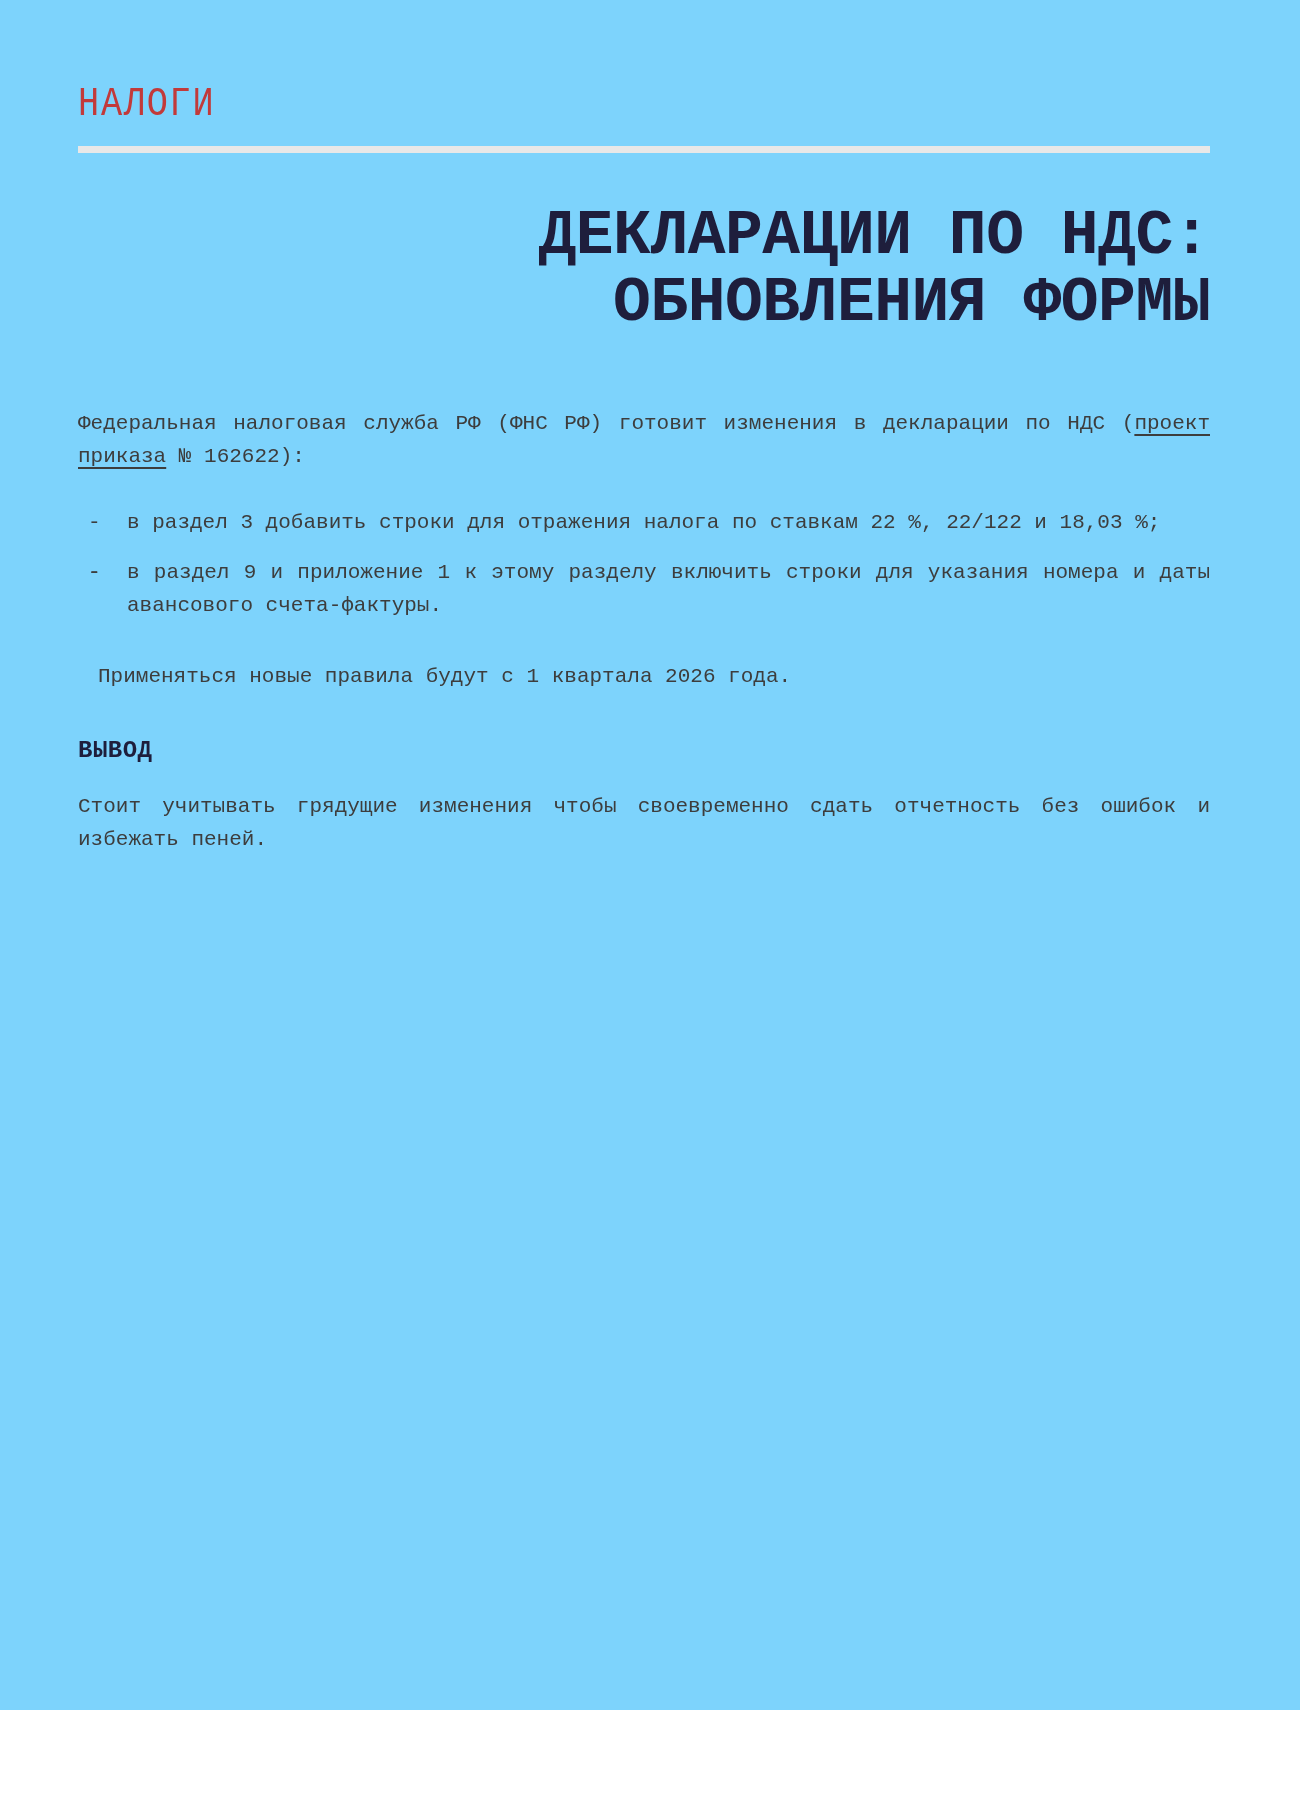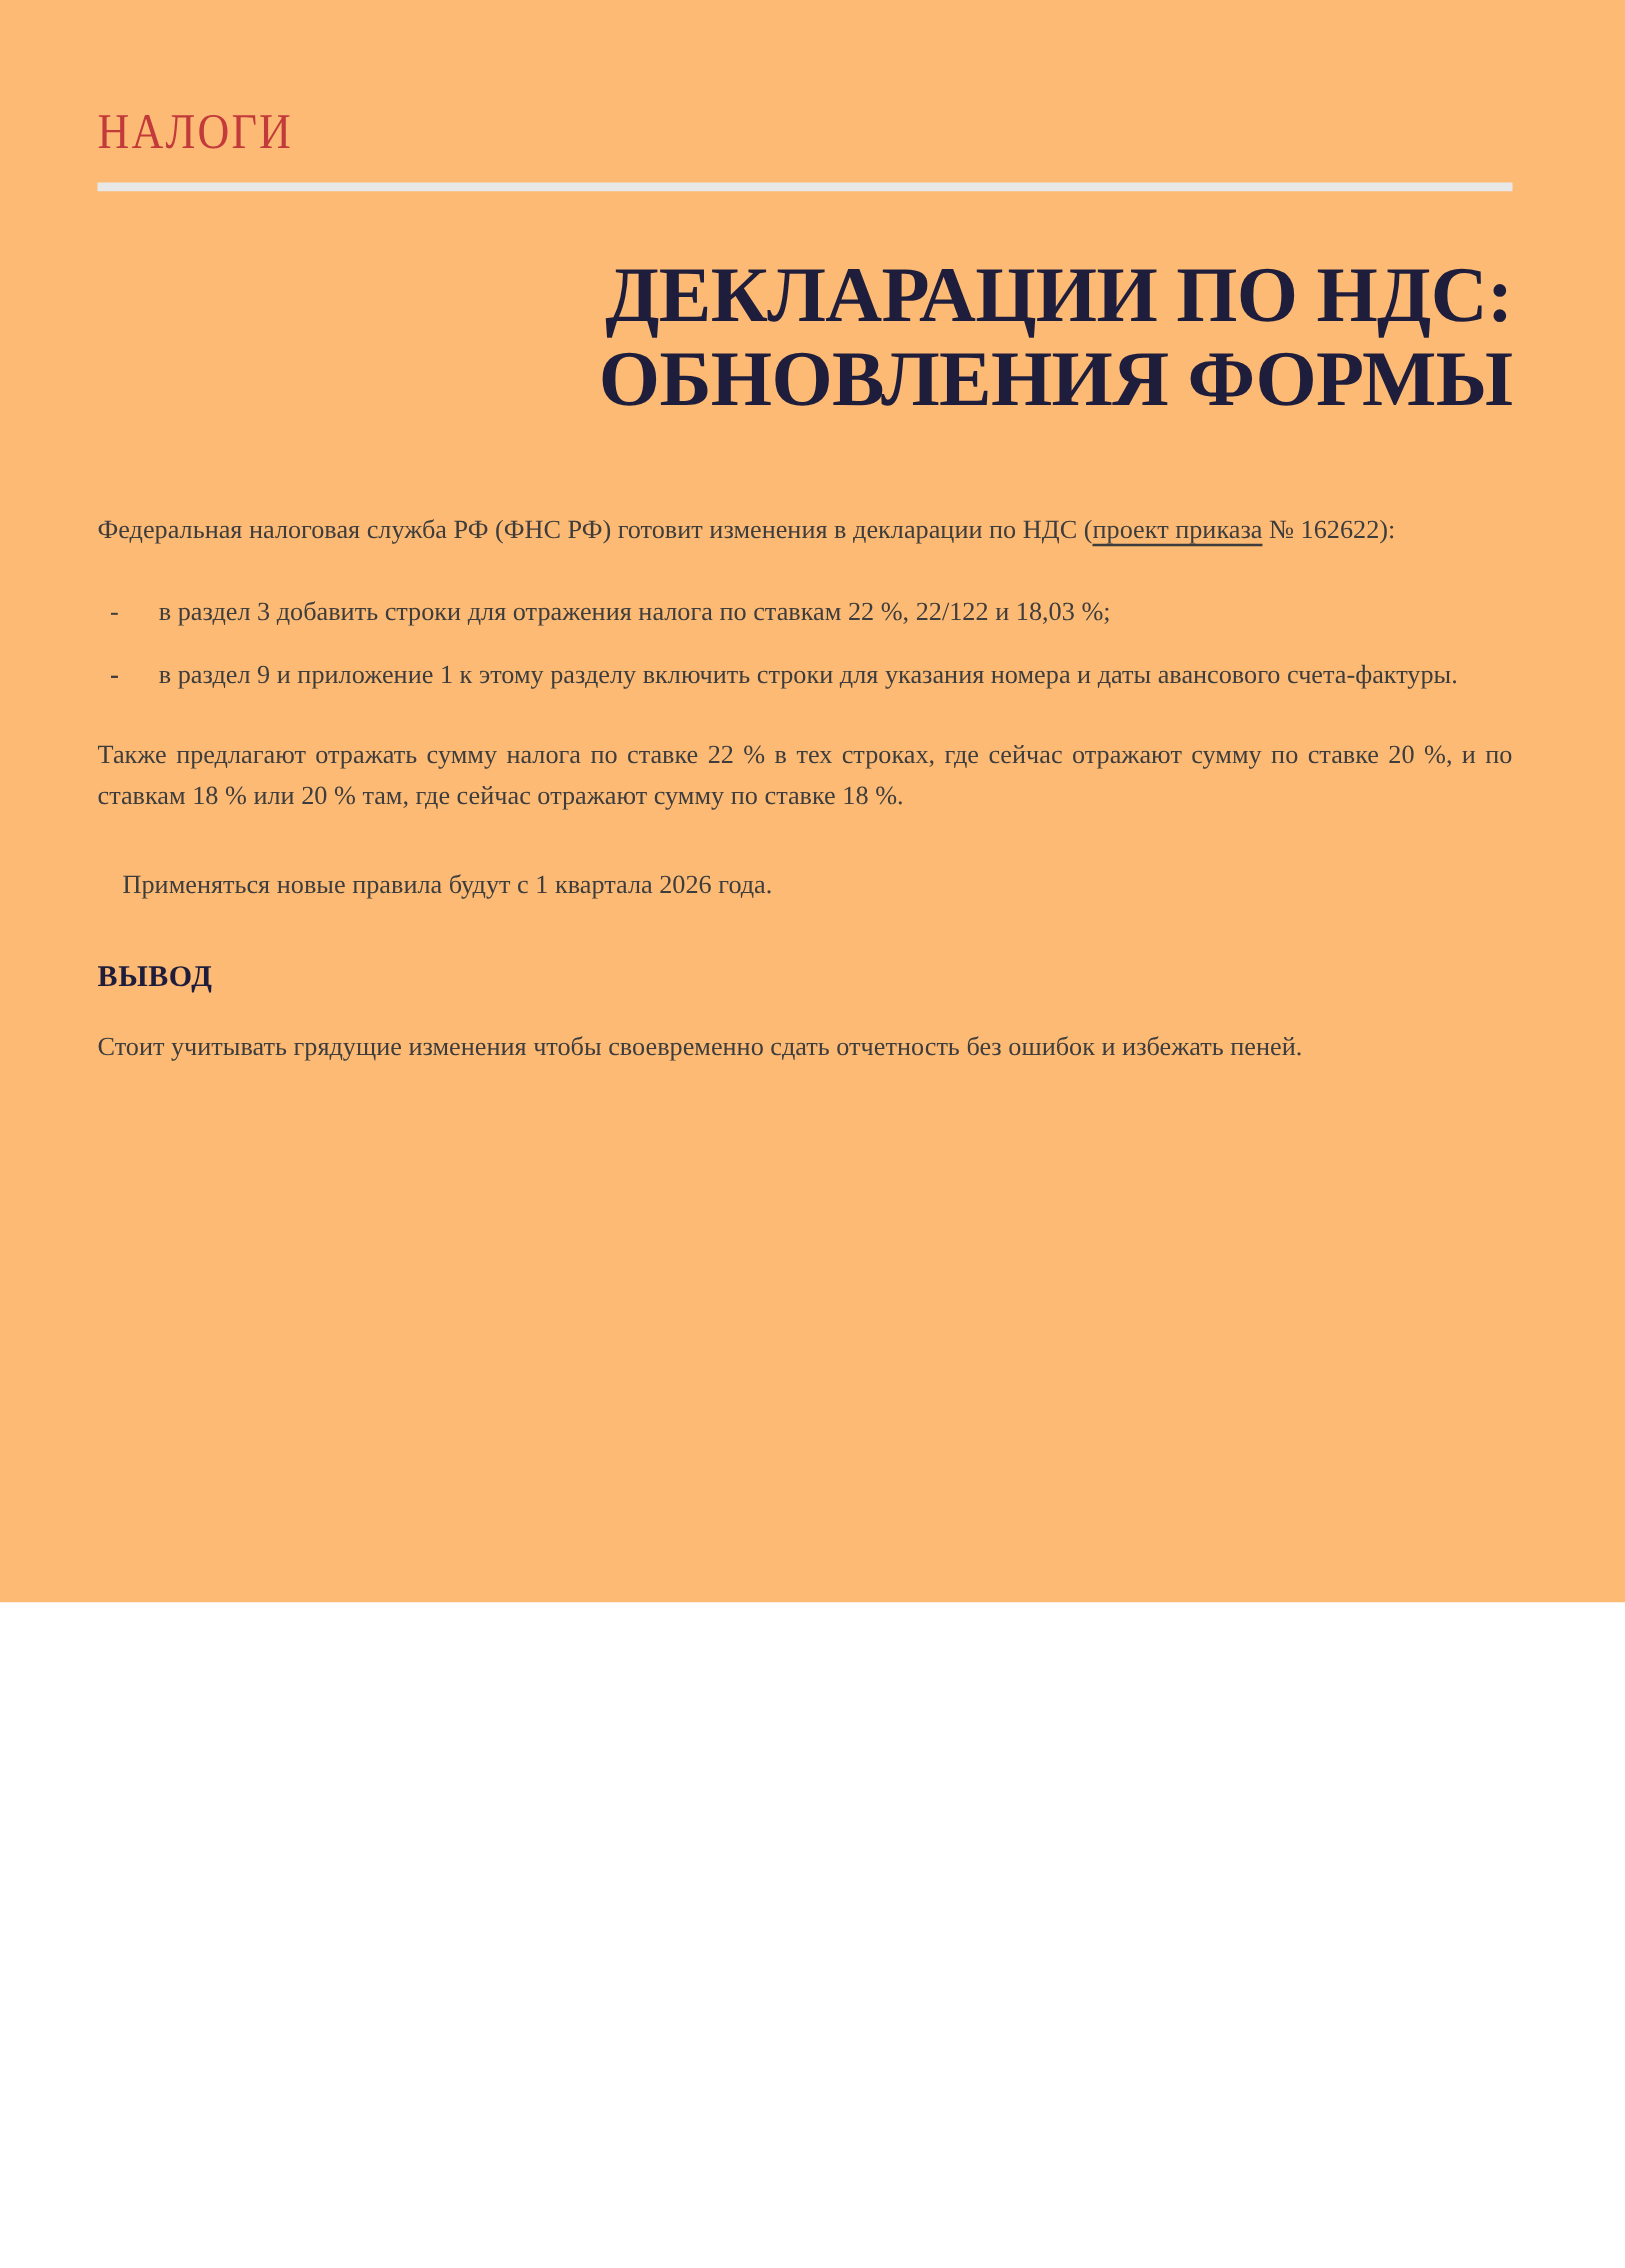--- a/index.html
+++ b/index.html
@@ -1,21 +1,21 @@
 <!DOCTYPE html>
 <html lang="ru"><head>
 <meta charset="utf-8">
 <style>
   html, body { margin: 0; padding: 0; background: #ffffff; }
   .page {
     position: relative;
     width: 1300px;
-    height: 1282px;
-    background: #fdba74;
-    font-family: Liberation Serif, serif;
+    height: 1710px;
+    background: #7dd3fc;
+    font-family: Liberation Mono, monospace;
     overflow: hidden;
   }
   .content {
     display: flex;              
     flex-direction: column;
     align-items: stretch;
     padding: 85px 90px 0 78px;
   }
   .kicker {
     font-size: 40px;
@@ -102,21 +102,20 @@
       </li>
       <li>
         <span class="marker">-</span>
       </li>
       <li>
         <span class="marker">-</span>
         <span>в раздел 9 и приложение 1 к этому разделу включить строки для указания номера и даты авансового счета-фактуры.</span>
       </li>
     </ul>
 
-    <p class="body-text para-rates" style="color: rgb(61, 61, 61);">Также предлагают отражать сумму налога по ставке 22&nbsp;% в тех строках, где сейчас отражают сумму по ставке 20&nbsp;%, и по ставкам 18&nbsp;% или 20&nbsp;% там, где сейчас отражают сумму по ставке 18&nbsp;%.</p>
 
     <p class="body-text para-date" style="color: rgb(61, 61, 61); margin-left: 20px;">Применяться новые правила будут с 1 квартала 2026 года.</p>
 
     <h2 class="conclusion-heading" style="color: rgb(30, 30, 60);">ВЫВОД</h2>
 
     <p class="body-text conclusion-para" style="color: rgb(61, 61, 61);">Стоит учитывать грядущие изменения чтобы своевременно сдать отчетность без ошибок и избежать пеней.</p>
 
   </div>
 </div>
 

